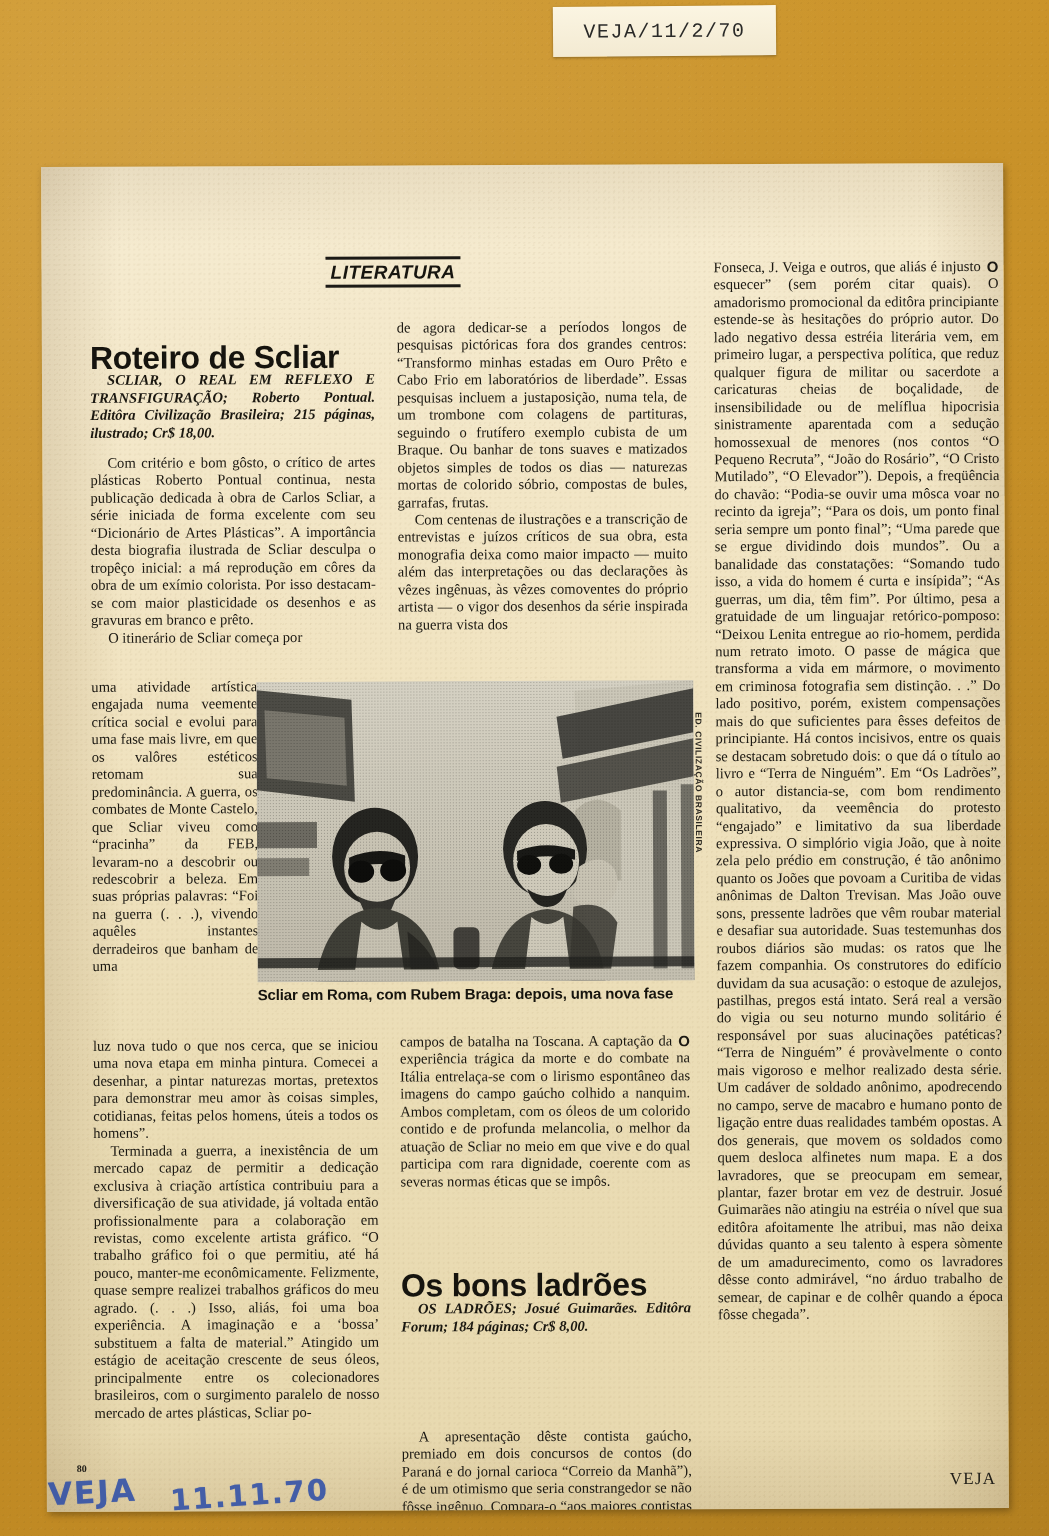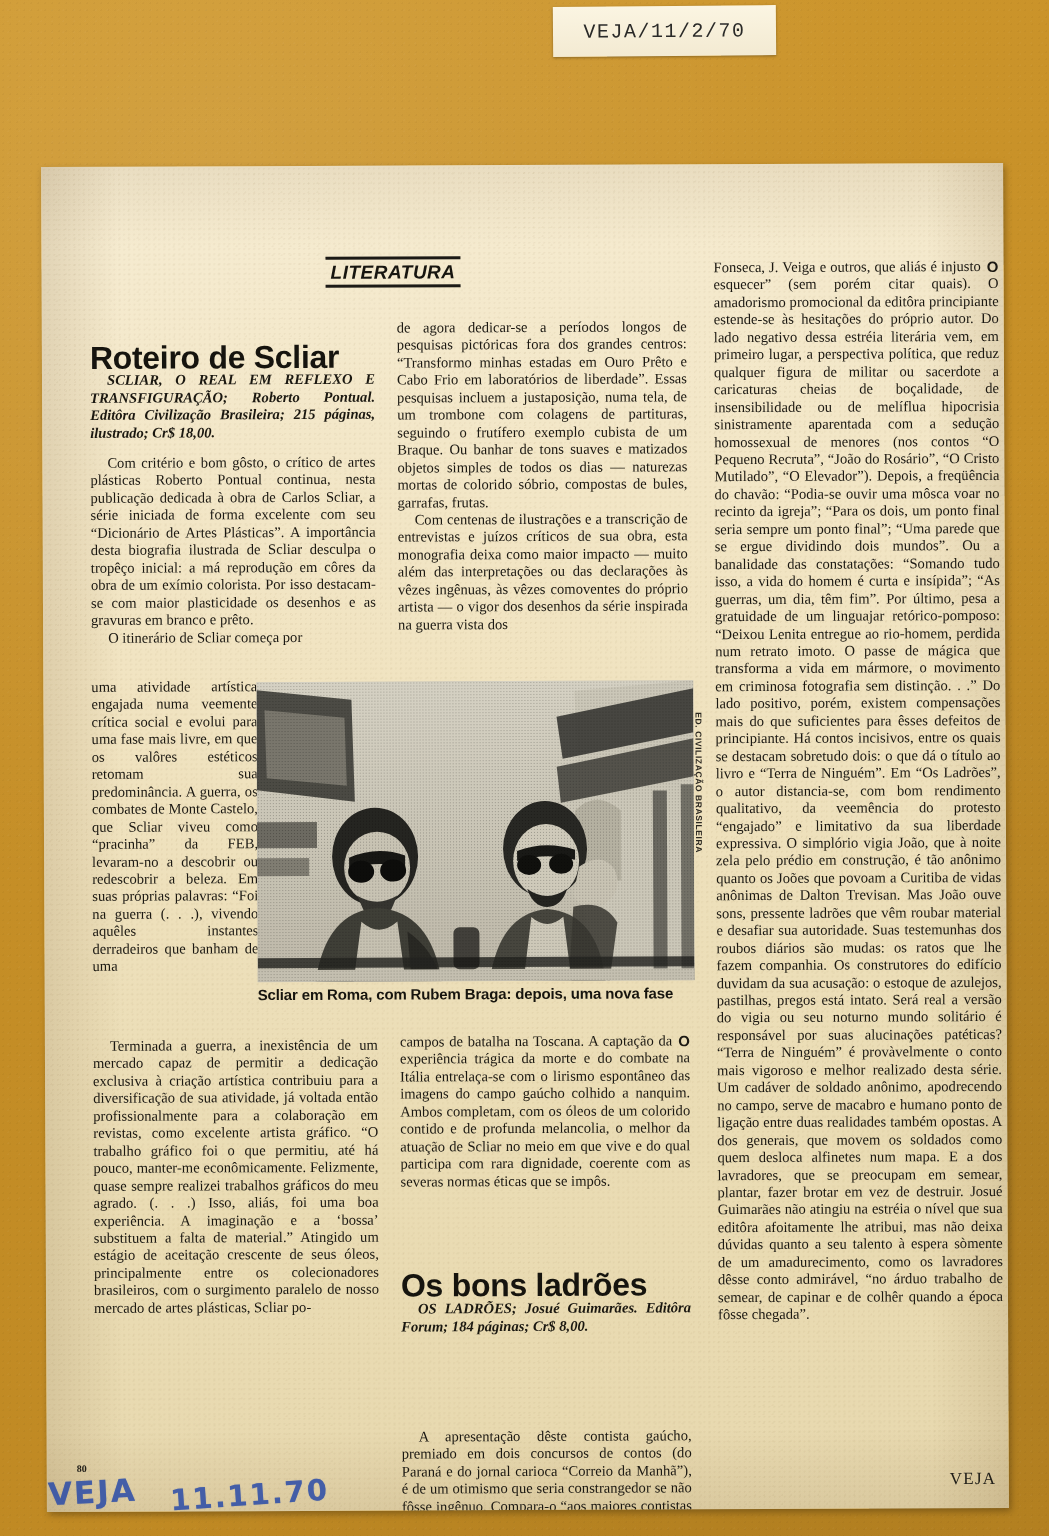--- a/index.html
+++ b/index.html
@@ -198,20 +198,21 @@
     <div class="col" id="col1a">
       <p>Com critério e bom gôsto, o crítico de artes plásticas Roberto Pontual continua, nesta publicação dedicada à obra de Carlos Scliar, a série iniciada de forma excelente com seu “Dicionário de Artes Plásticas”. A importância desta biografia ilustrada de Scliar desculpa o tropêço inicial: a má reprodução em côres da obra de um exímio colorista. Por isso destacam-se com maior plasticidade os desenhos e as gravuras em branco e prêto.</p>
       <p>O itinerário de Scliar começa por</p>
     </div>
 
     <div class="col" id="col1b">
       <p class="cont">uma atividade artística engajada numa veemente crítica social e evolui para uma fase mais livre, em que os valôres estéticos retomam sua predominância. A guerra, os combates de Monte Castelo, que Scliar viveu como “pracinha” da FEB, levaram-no a descobrir ou redescobrir a beleza. Em suas próprias palavras: “Foi na guerra (. . .), vivendo aquêles instantes derradeiros que banham de uma</p>
     </div>
 
     <div class="col" id="col1c">
+      <p class="cont">luz nova tudo o que nos cerca, que se iniciou uma nova etapa em minha pintura. Comecei a desenhar, a pintar naturezas mortas, pretextos para demonstrar meu amor às coisas simples, cotidianas, feitas pelos homens, úteis a todos os homens”.</p>
       <p>Terminada a guerra, a inexistência de um mercado capaz de permitir a dedicação exclusiva à criação artística contribuiu para a diversificação de sua atividade, já voltada então profissionalmente para a colaboração em revistas, como excelente artista gráfico. “O trabalho gráfico foi o que permitiu, até há pouco, manter-me econômicamente. Felizmente, quase sempre realizei trabalhos gráficos do meu agrado. (. . .) Isso, aliás, foi uma boa experiência. A imaginação e a ‘bossa’ substituem a falta de material.” Atingido um estágio de aceitação crescente de seus óleos, principalmente entre os colecionadores brasileiros, com o surgimento paralelo de nosso mercado de artes plásticas, Scliar po-</p>
     </div>
 
     <div class="col" id="col2a">
       <p class="cont">de agora dedicar-se a períodos longos de pesquisas pictóricas fora dos grandes centros: “Transformo minhas estadas em Ouro Prêto e Cabo Frio em laboratórios de liberdade”. Essas pesquisas incluem a justaposição, numa tela, de um trombone com colagens de partituras, seguindo o frutífero exemplo cubista de um Braque. Ou banhar de tons suaves e matizados objetos simples de todos os dias — naturezas mortas de colorido sóbrio, compostas de bules, garrafas, frutas.</p>
       <p>Com centenas de ilustrações e a transcrição de entrevistas e juízos críticos de sua obra, esta monografia deixa como maior impacto — muito além das interpretações ou das declarações às vêzes ingênuas, às vêzes comoventes do próprio artista — o vigor dos desenhos da série inspirada na guerra vista dos</p>
     </div>
 
     <div id="photo-wrap">
       <div id="photo">

